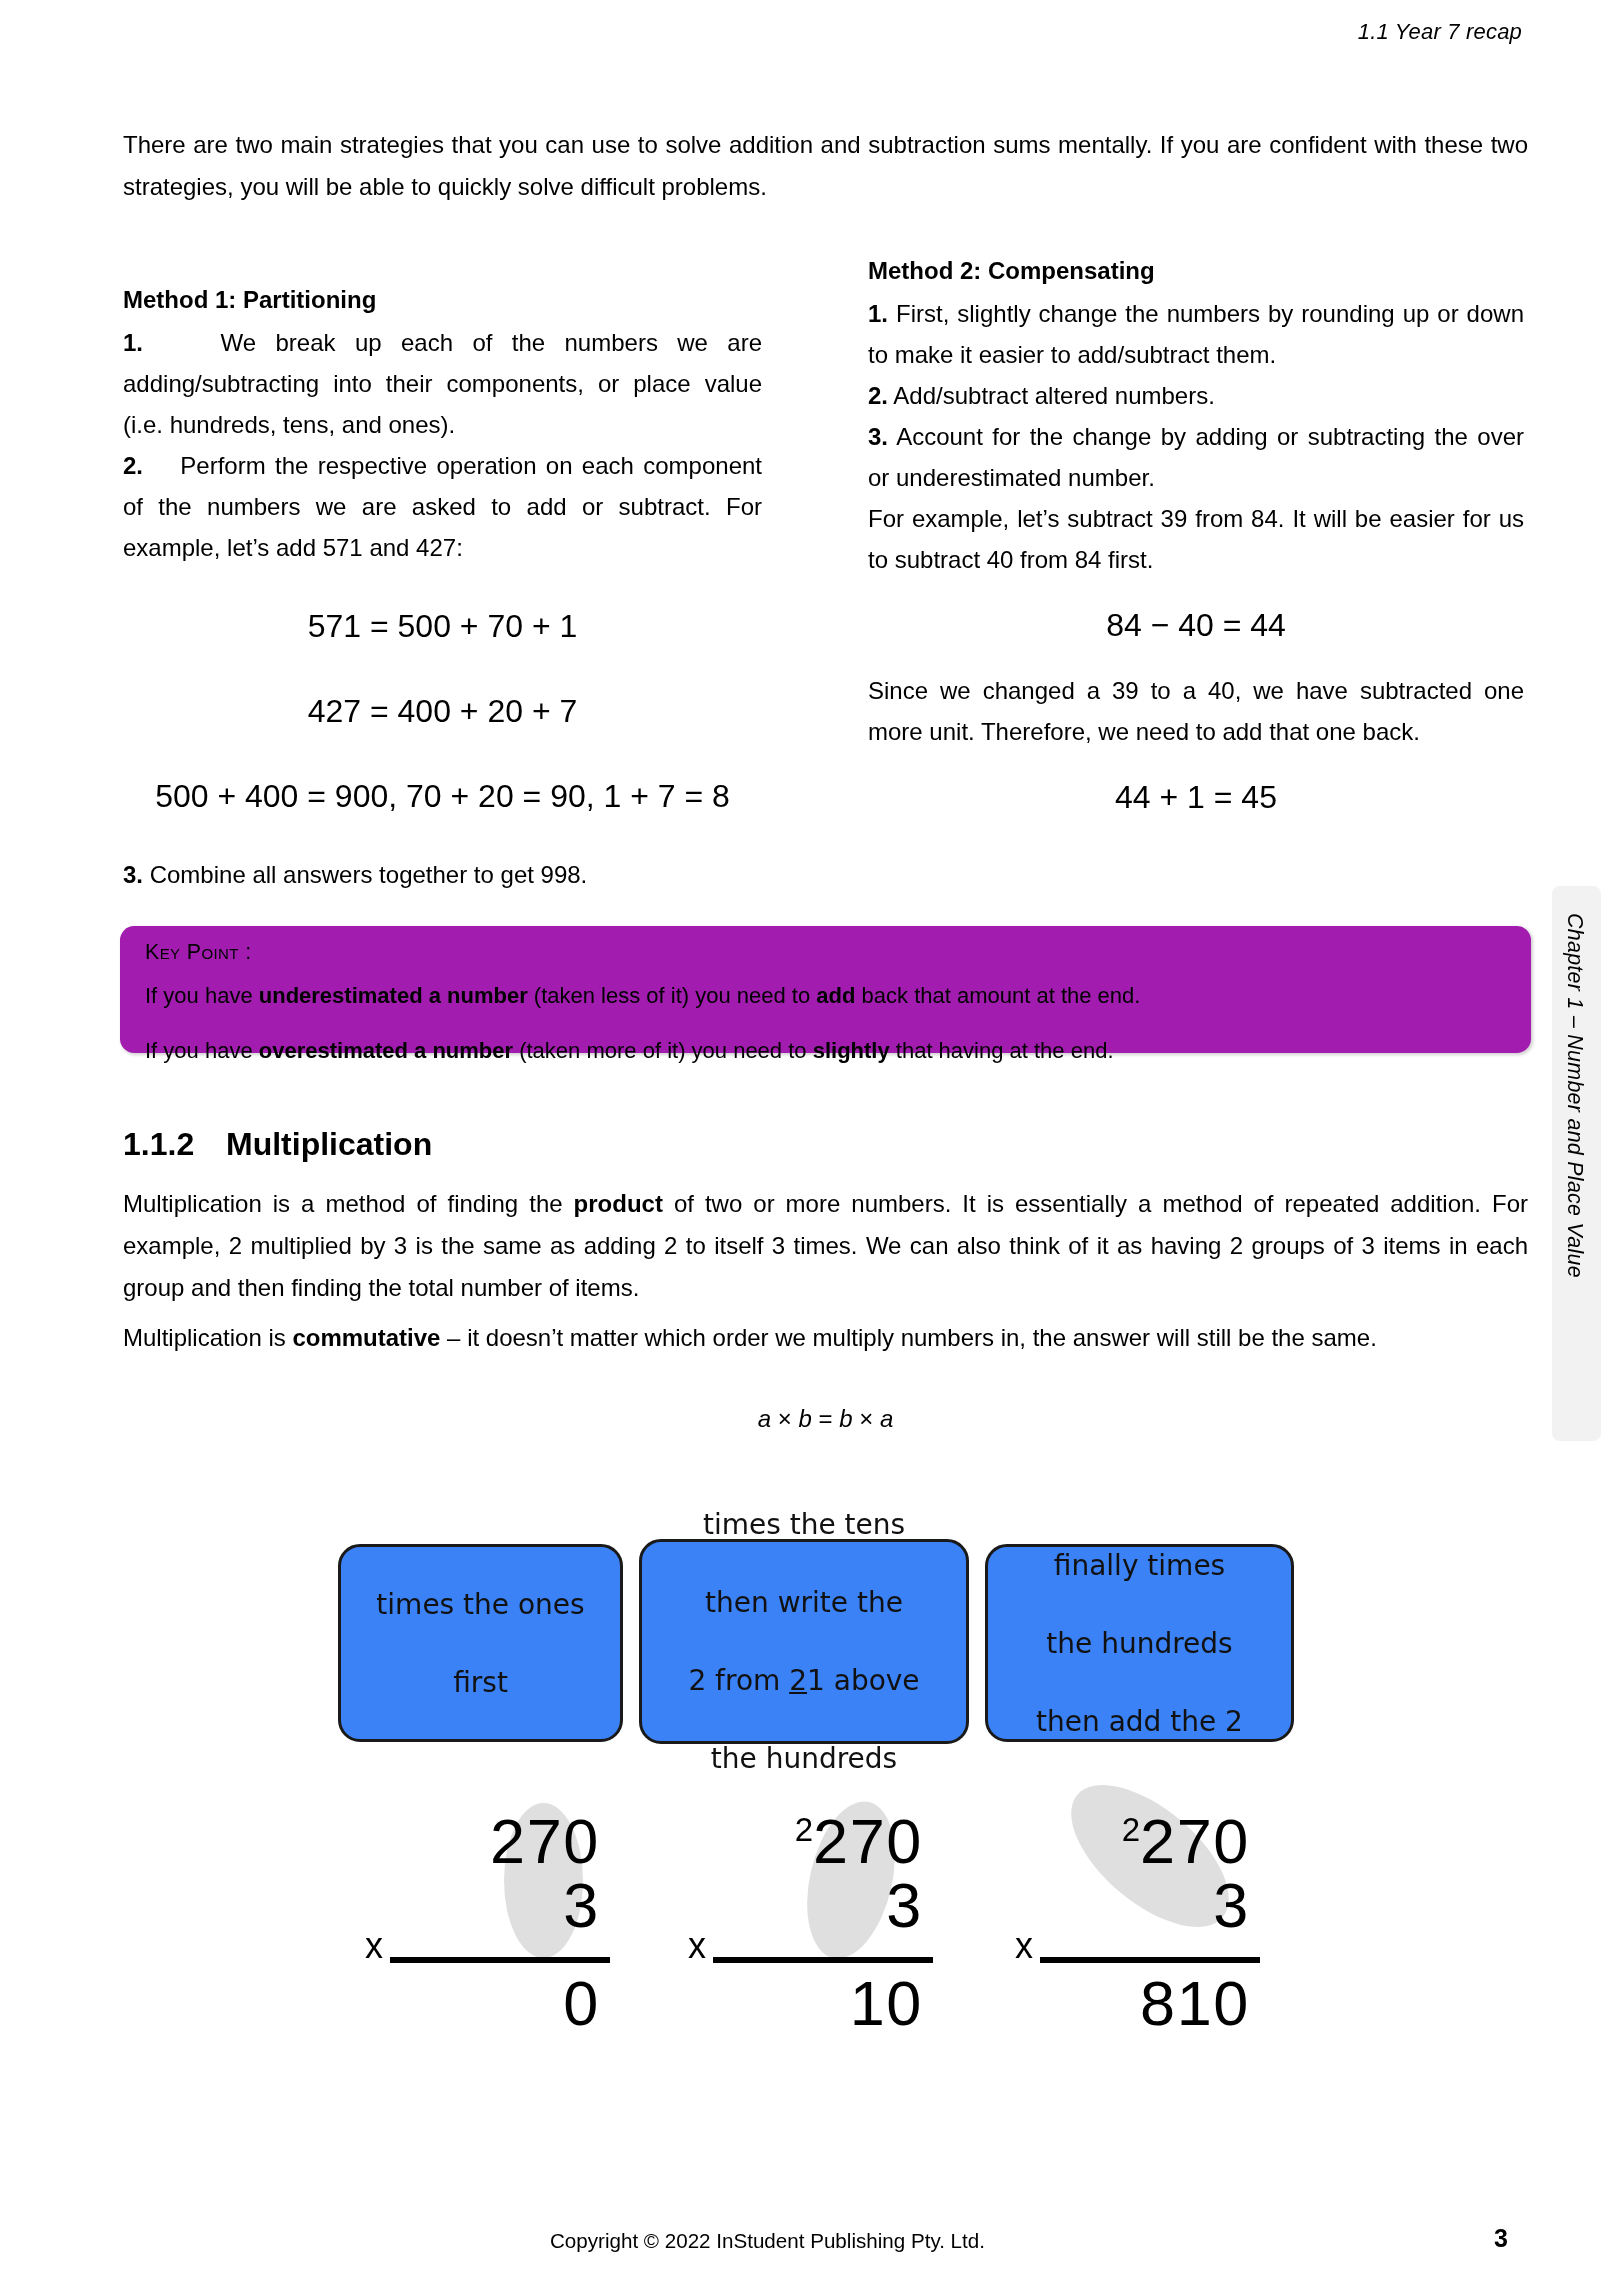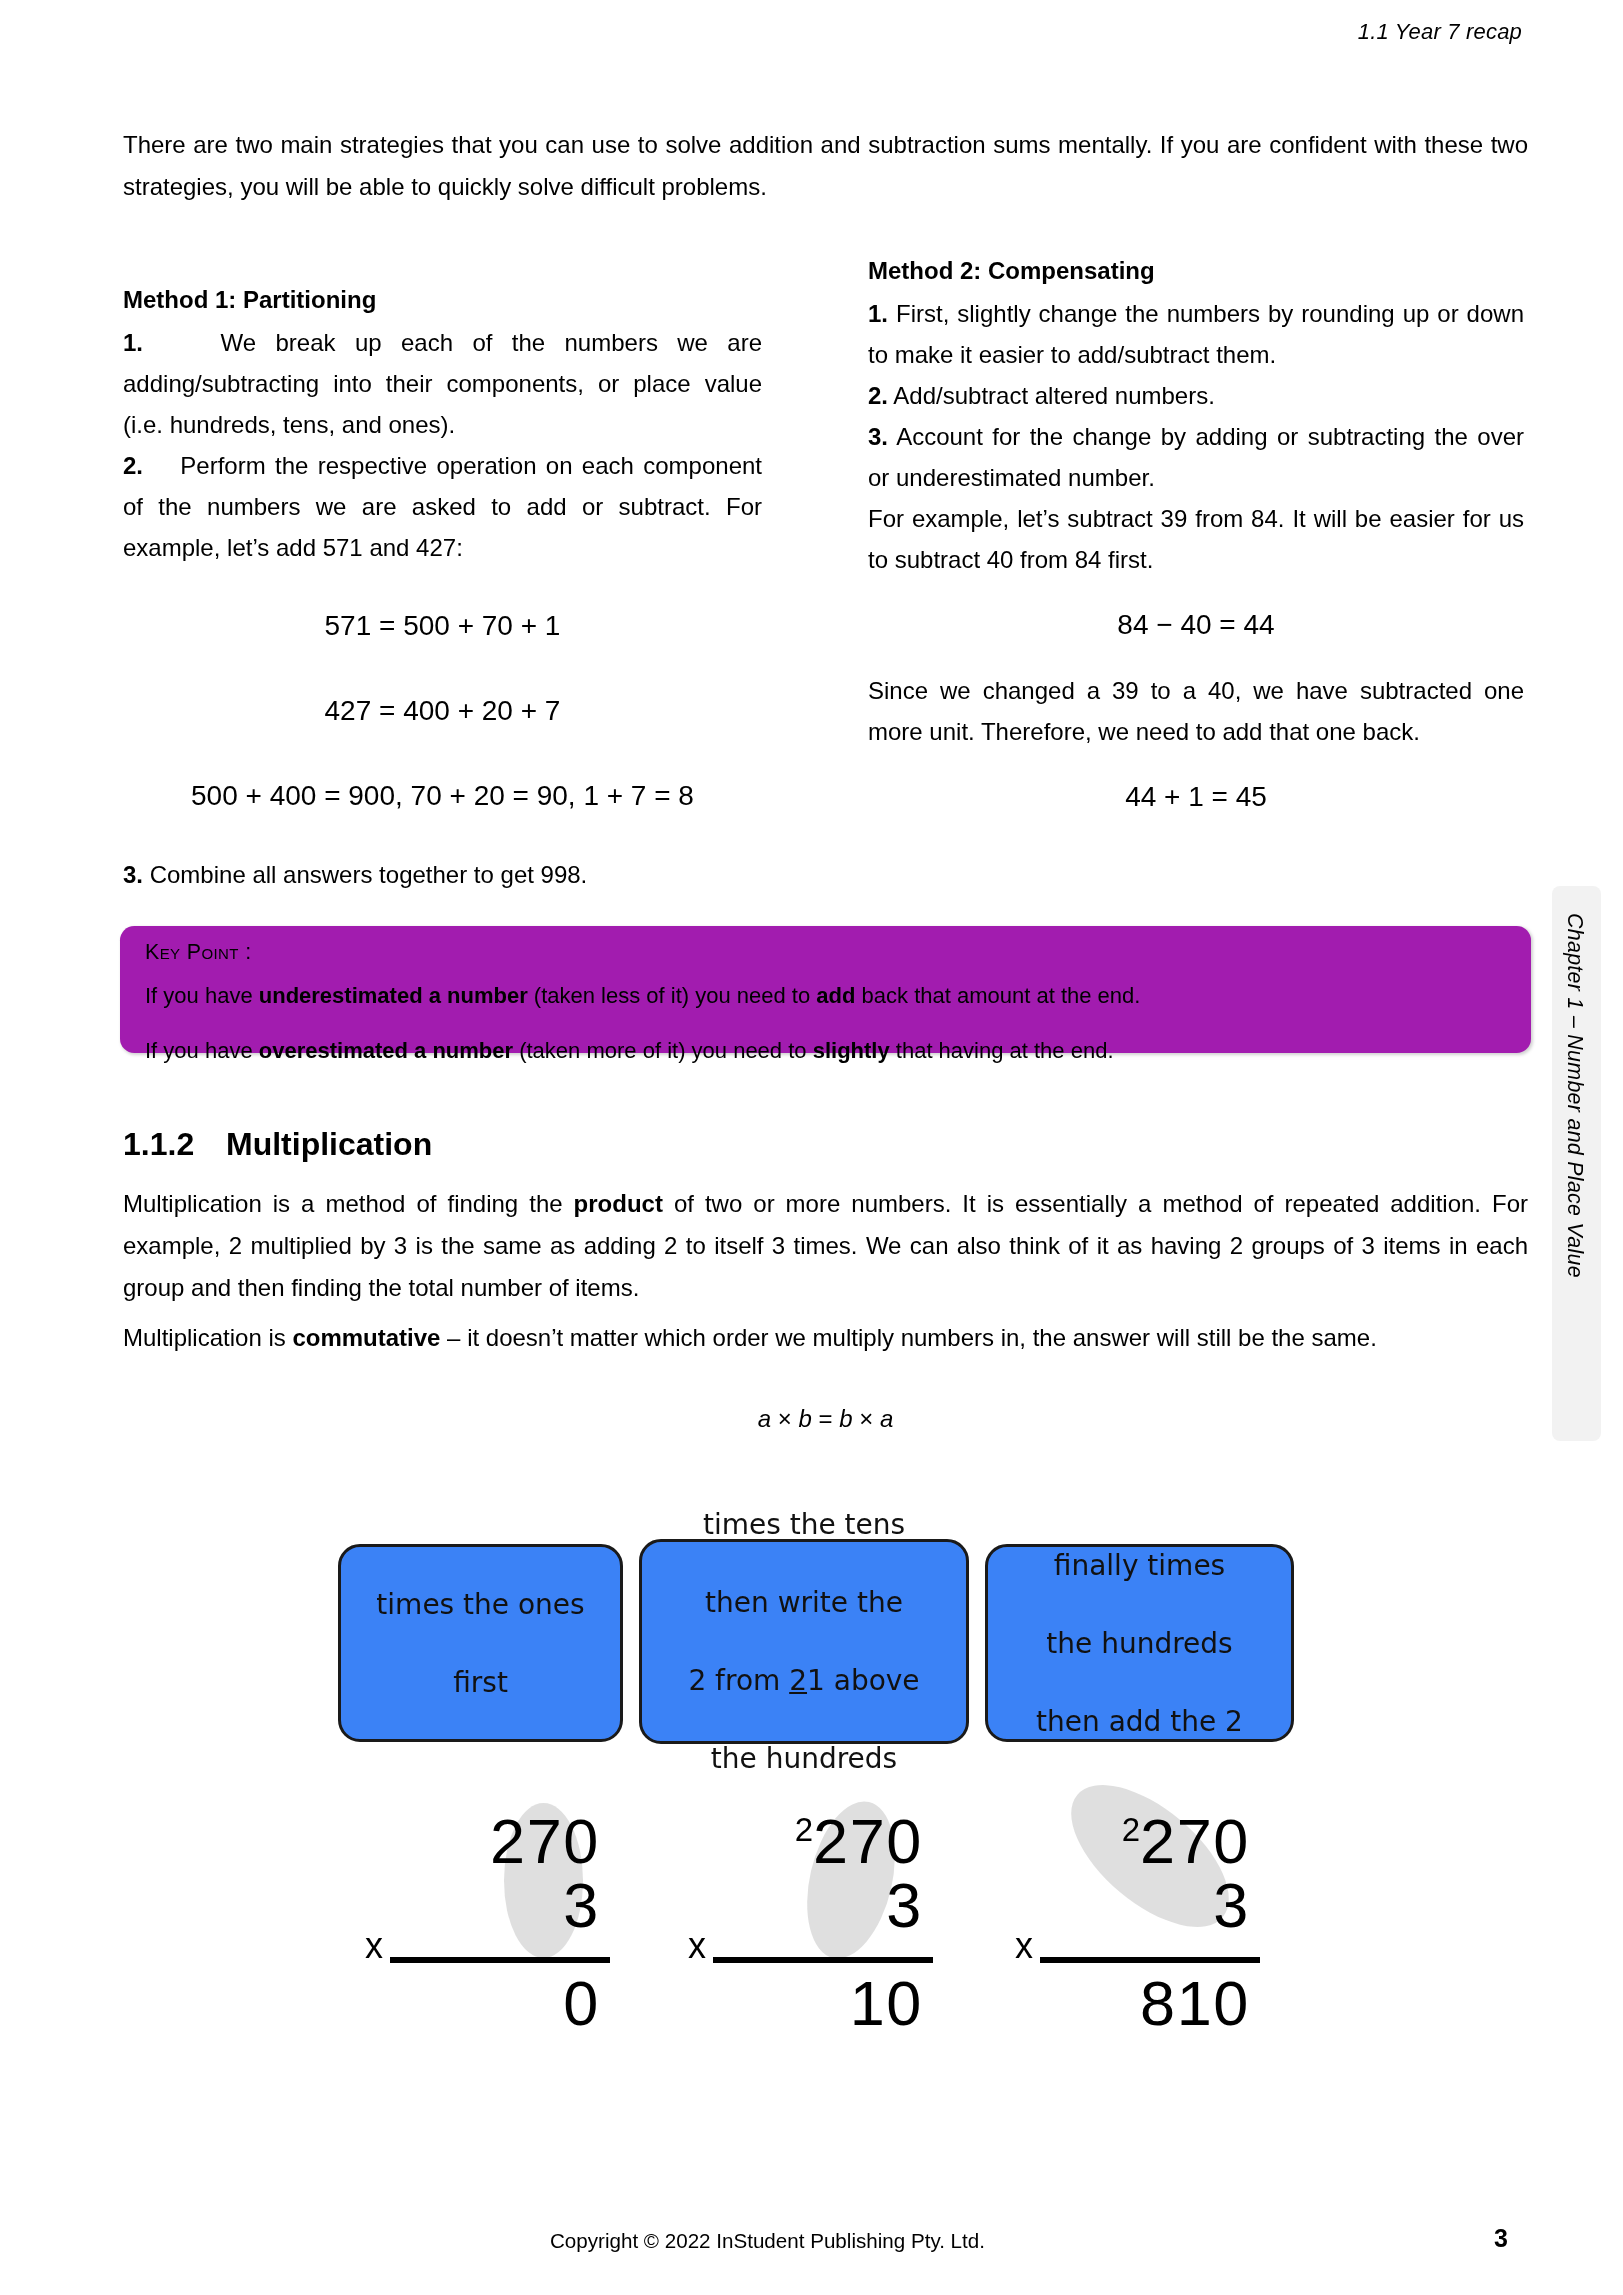--- a/index.html
+++ b/index.html
@@ -97,21 +97,21 @@
   }
   .num { font-weight: bold; }
   .step {
     margin: 0;
     font-size: 24px;
     line-height: 41px;
     text-align: justify;
   }
   .eq {
     text-align: center;
-    font-size: 28px;
+    font-size: 32px;
     margin: 0;
     line-height: 36px;
   }
   .sp-sm { height: 27px; }
   .sp-md { height: 40px; }
   .sp-lg { height: 49px; }
 
   
   .keypoint {
     position: absolute;

